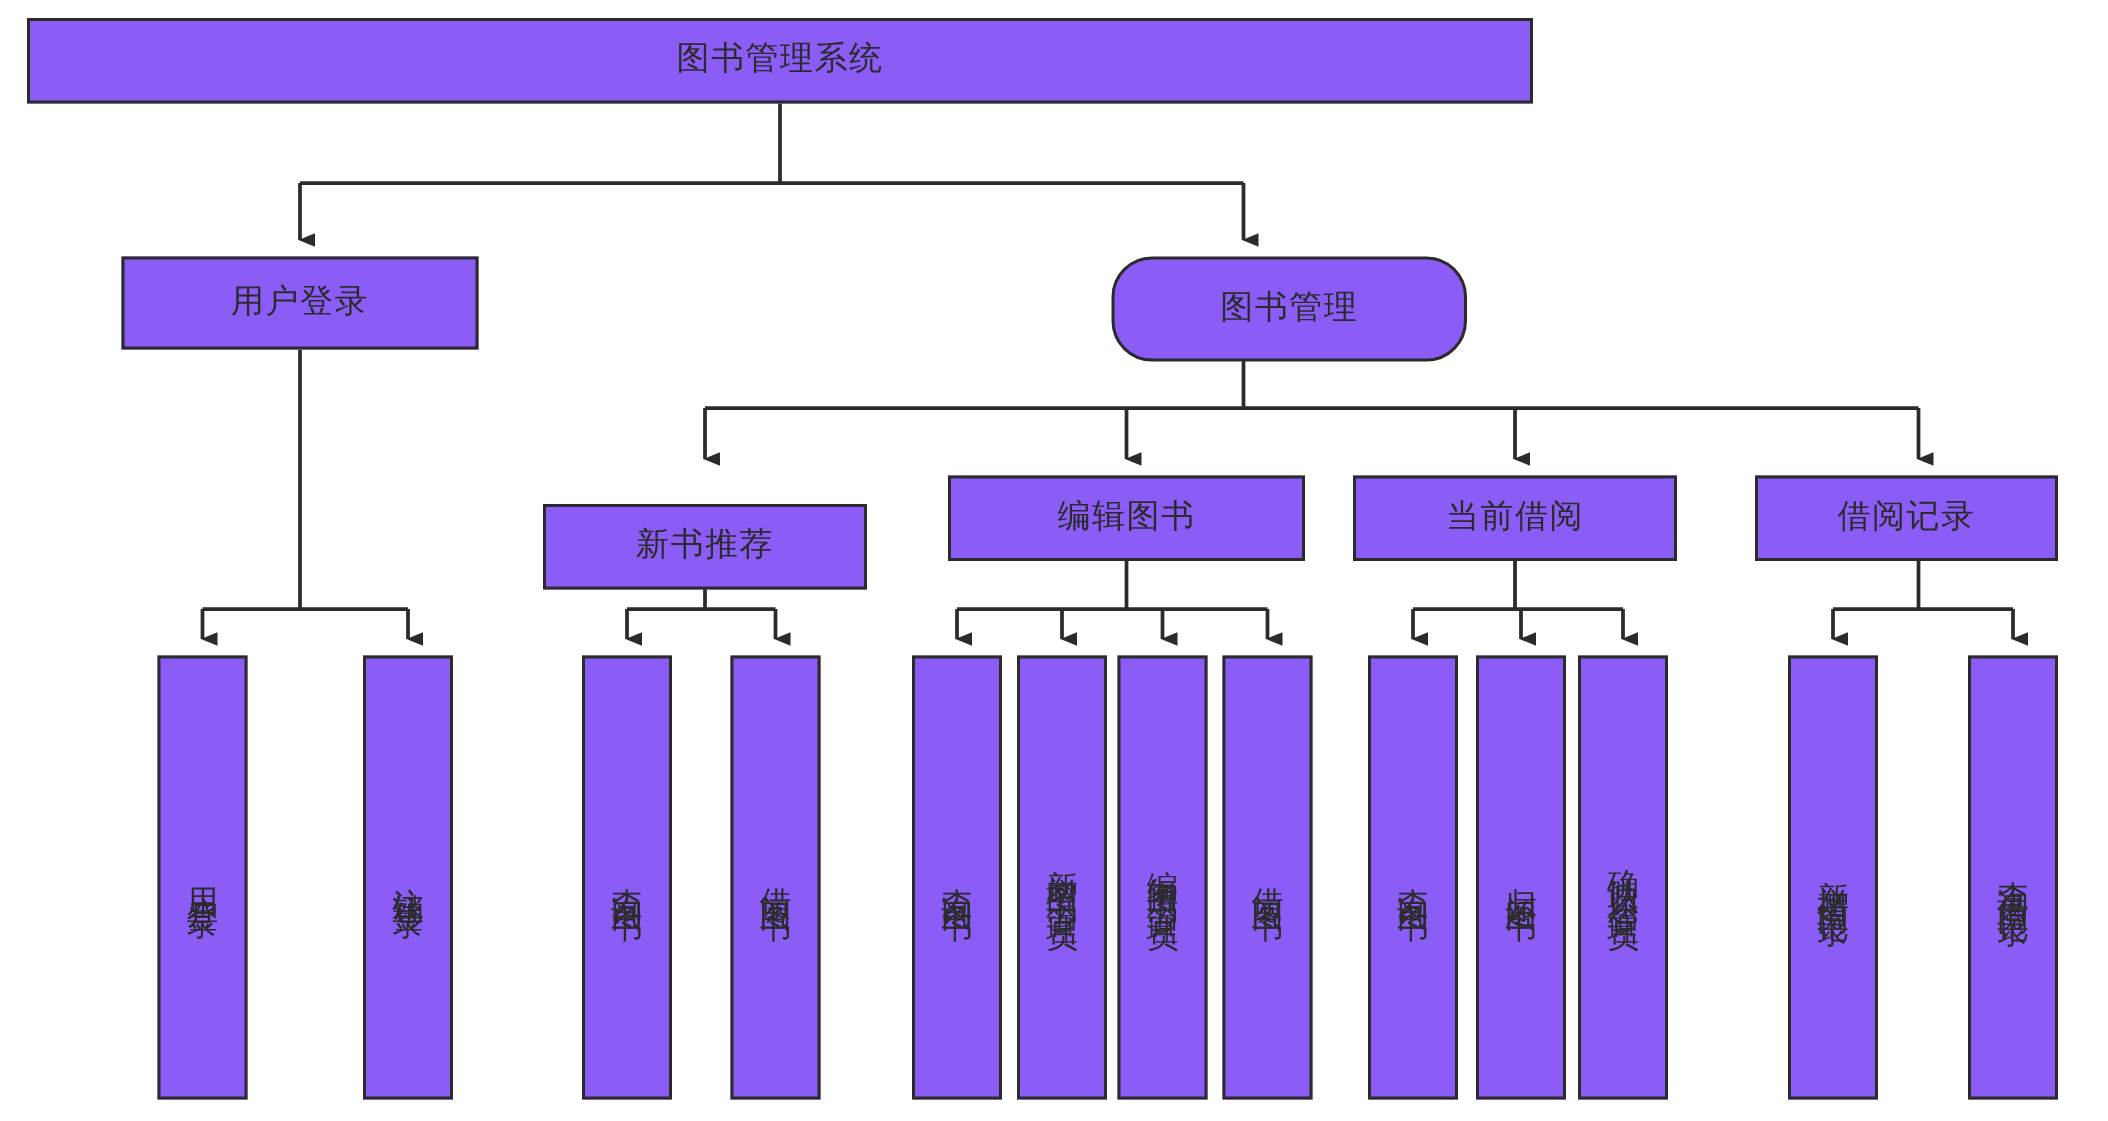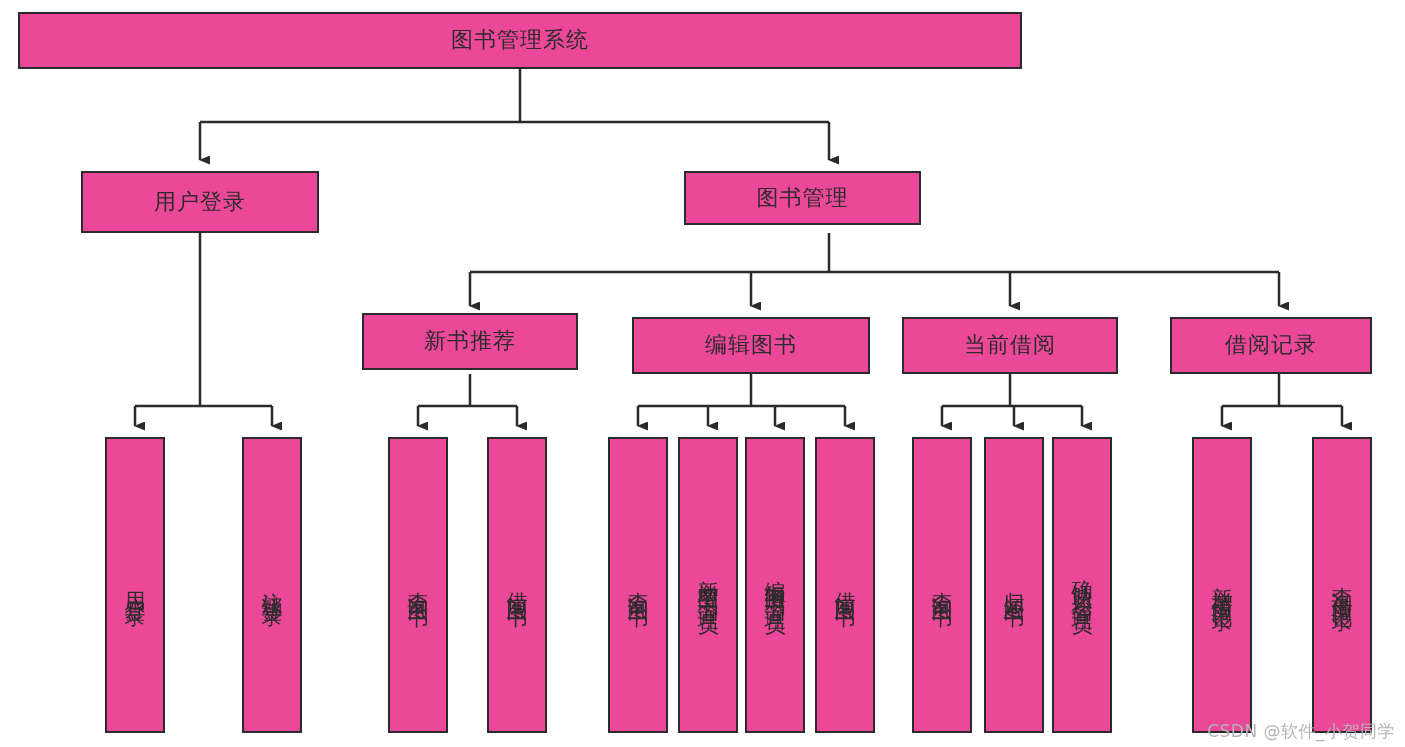--- a/index.html
+++ b/index.html
@@ -21,21 +21,21 @@
     position: absolute;
     left: 0;
     top: 0;
     width: 1405px;
     height: 747px;
   }
   .node {
     position: absolute;
     box-sizing: border-box;
     border: 2.5px solid #2b2b2b;
-    background: #ec4899;
+    background: #8b5cf6;
     display: flex;
     align-items: center;
     justify-content: center;
     color: #2b2b2b;
     z-index: 2;
   }
   .node.horizontal {
     font-size: 22px;
     letter-spacing: 1px;
     line-height: 1.1;
@@ -117,24 +117,24 @@
       </g>
   </svg>
 
   <div id="nodes-layer">
       <div class="node horizontal" style="left: 18px; top: 12px; width: 1004px; height: 57px;">
         <span>图书管理系统</span>
       </div>
       <div class="node horizontal" style="left: 81px; top: 171px; width: 238px; height: 62px;">
         <span>用户登录</span>
       </div>
-      <div class="node horizontal" style="left: 684px; top: 171px; width: 237px; height: 54px;">
+      <div class="node horizontal" style="left: 741px; top: 171px; width: 237px; height: 70px; border-radius: 27px;">
         <span>图书管理</span>
       </div>
-      <div class="node horizontal" style="left: 362px; top: 313px; width: 216px; height: 57px;">
+      <div class="node horizontal" style="left: 362px; top: 336px; width: 216px; height: 57px;">
         <span>新书推荐</span>
       </div>
       <div class="node horizontal" style="left: 632px; top: 317px; width: 238px; height: 57px;">
         <span>编辑图书</span>
       </div>
       <div class="node horizontal" style="left: 902px; top: 317px; width: 216px; height: 57px;">
         <span>当前借阅</span>
       </div>
       <div class="node horizontal" style="left: 1170px; top: 317px; width: 202px; height: 57px;">
         <span>借阅记录</span>
@@ -173,14 +173,13 @@
         <span class="vtext">确认归还（管理员）</span>
       </div>
       <div class="node vertical" style="left: 1192px; top: 437px; width: 60px; height: 296px;">
         <span class="vtext">新增借阅记录</span>
       </div>
       <div class="node vertical" style="left: 1312px; top: 437px; width: 60px; height: 296px;">
         <span class="vtext">查询借阅记录</span>
       </div>
     </div>
 
-  <div id="watermark">CSDN @软件_小贺同学</div>
 </div>
 
 </body></html>

